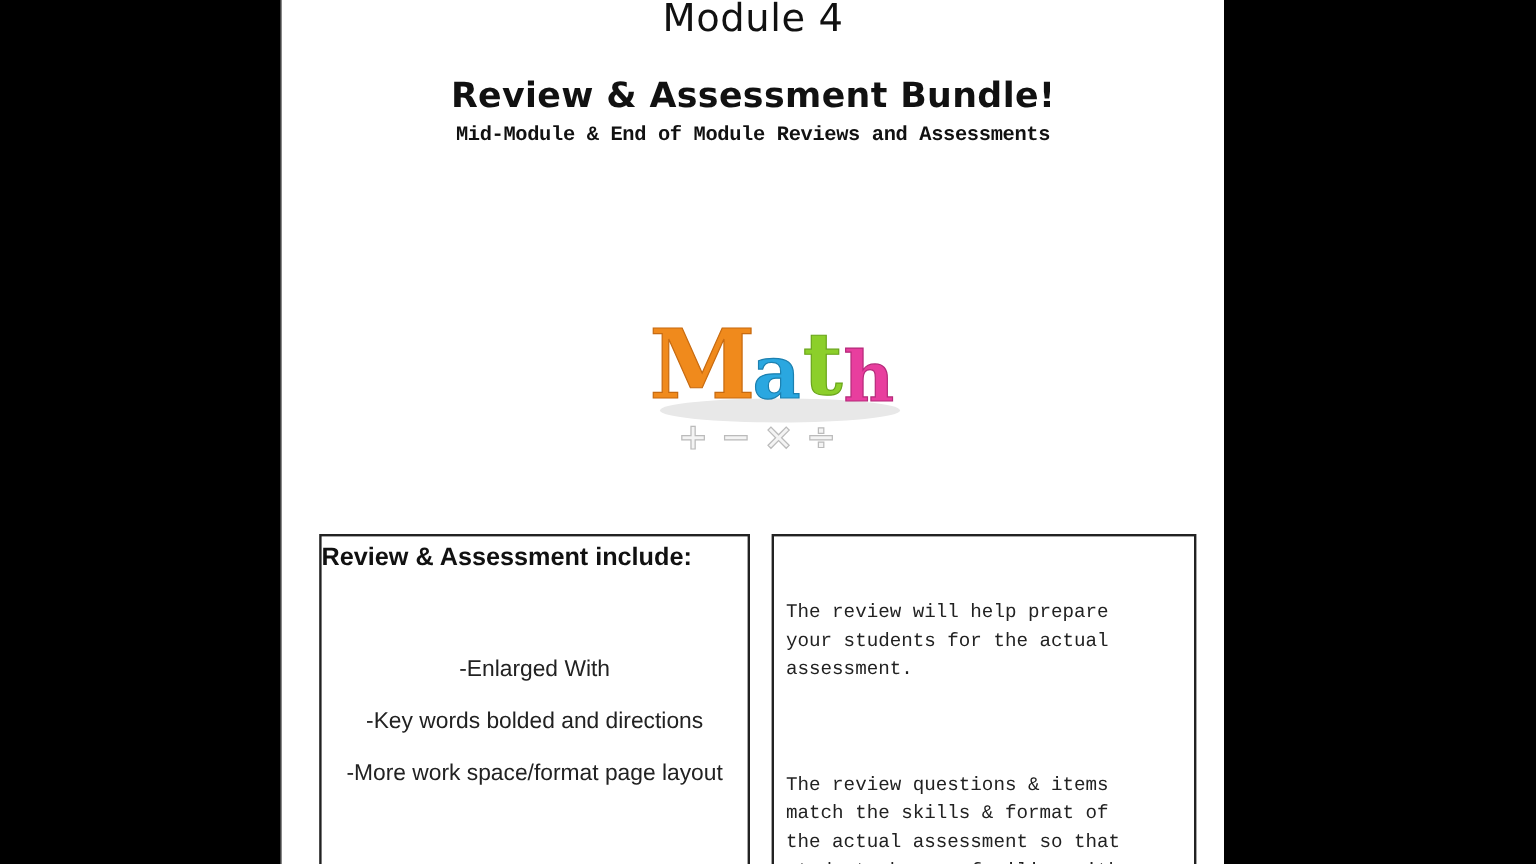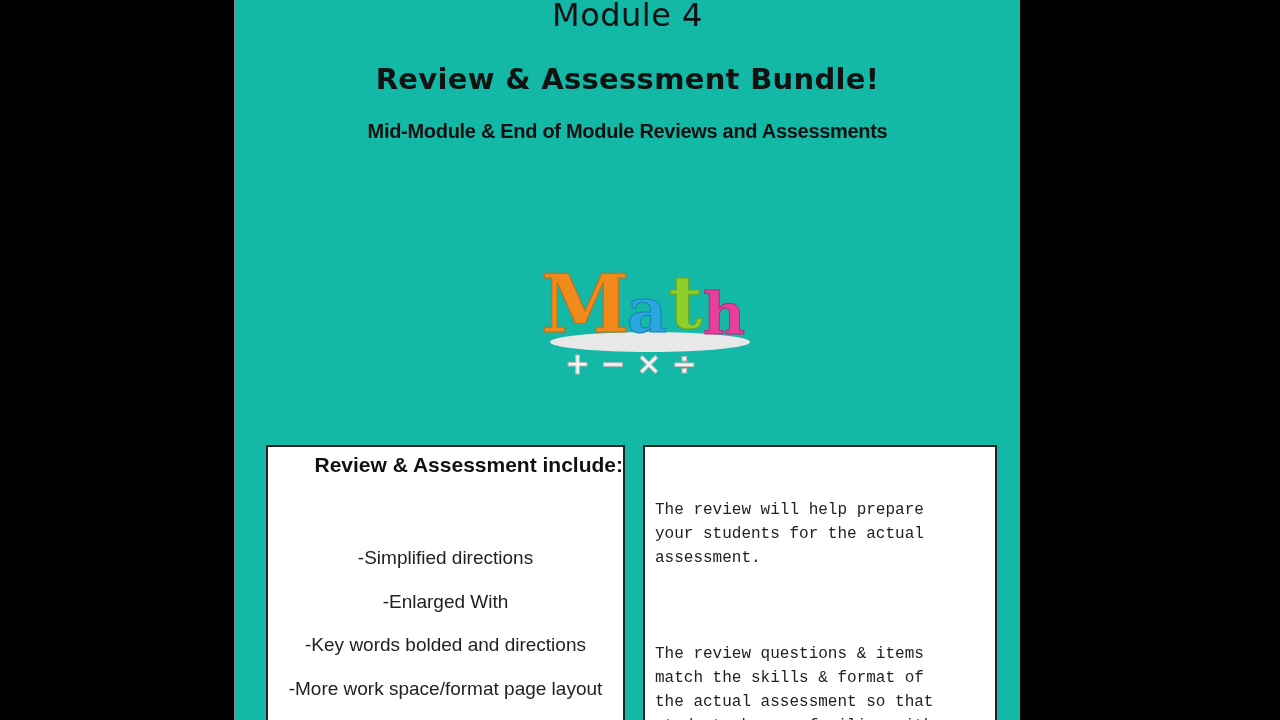--- a/index.html
+++ b/index.html
@@ -1,27 +1,27 @@
 <!DOCTYPE html>
 <html><head>
   <meta charset="utf-8">
   <style>
     html, body { margin:0; padding:0; }
     body { width:1280px; height:720px; background:#000; overflow:hidden; position:relative; font-family:"DejaVu Sans", sans-serif; }
-    .page { position:absolute; left:234px; top:0; width:785px; height:720px; background:#14b8a6; border-left:1px solid #888; overflow:hidden; }
+    .page { position:absolute; left:234px; top:0; width:785px; height:720px; background:#ffffff; border-left:1px solid #888; overflow:hidden; }
     .title { position:absolute; left:0; width:785px; text-align:center; color:#111; }
     .t1 { top:-4px; font-size:32px; font-family:"DejaVu Sans", sans-serif; font-weight:normal; letter-spacing:0.5px; }
     .t2 { top:62px; font-size:29px; font-weight:bold; letter-spacing:0.3px; }
-    .t3 { top:120px; font-size:20px; font-weight:bold; font-family:Liberation Sans, sans-serif; letter-spacing:-0.3px; }
+    .t3 { top:104px; font-size:17px; font-weight:bold; font-family:Liberation Mono, monospace; letter-spacing:-0.3px; }
     .t4 { top:160px; font-size:18px; font-weight:bold; letter-spacing:0.2px; }
     .logo { position:absolute; left:300px; top:250px; width:230px; height:135px; }
     .box { position:absolute; top:445px; border:2px solid #222; background:#fff; height:290px; }
     .box-left { left:31px; width:355px; }
     .box-right { left:408px; width:350px; }
-    .box-head { text-align:right; font-family:"Liberation Sans", sans-serif; font-weight:bold; font-size:21px; margin-top:6px; color:#111; }
+    .box-head { text-align:left; font-family:"Liberation Sans", sans-serif; font-weight:bold; font-size:21px; margin-top:6px; color:#111; }
     .list { list-style:none; margin:0; padding:0; position:absolute; top:98px; left:0; width:355px; text-align:center; font-family:"Liberation Sans", sans-serif; font-size:19px; color:#222; }
     .list li { height:43.5px; line-height:26px; }
     .mono { font-family:"Liberation Mono", monospace; font-size:16px; color:#222; padding:3px 10px; line-height:24px; white-space:pre-wrap; }
     .mono p { margin:0 0 24px 0;font-family:Liberation Mono, monospace; }
   </style>
 </head>
 <body>
 
 <div class="page">
   <div class="title t1">Module 4</div>
@@ -35,21 +35,20 @@
       <text x="92" y="82" font-family="DejaVu Serif, serif" font-weight="bold" font-size="62" fill="#2aa7e0" stroke="#1c80b0" stroke-width="1">a</text>
       <text x="134" y="78" font-family="DejaVu Serif, serif" font-weight="bold" font-size="72" fill="#8ccf2a" stroke="#6aa51b" stroke-width="1">t</text>
       <text x="168" y="84" font-family="DejaVu Serif, serif" font-weight="bold" font-size="58" fill="#e83e9e" stroke="#b52a7a" stroke-width="1">h</text>
       <text x="30" y="124" font-family="DejaVu Sans, sans-serif" font-weight="bold" font-size="30" fill="#f4f4f4" stroke="#bbb" stroke-width="1">+ − × ÷</text>
     </svg>
   </div>
 
   <div class="box box-left">
     <div class="box-head">Review &amp; Assessment include:</div>
     <ul class="list">
-      <li>-Simplified directions</li>
       <li>-Enlarged With</li>
       <li>-Key words bolded and directions</li>
       <li>-More work space/format page layout</li>
     </ul>
   </div>
 
   <div class="box box-right">
     <div class="mono">
       <p>The review will help prepare
 your students for the actual

